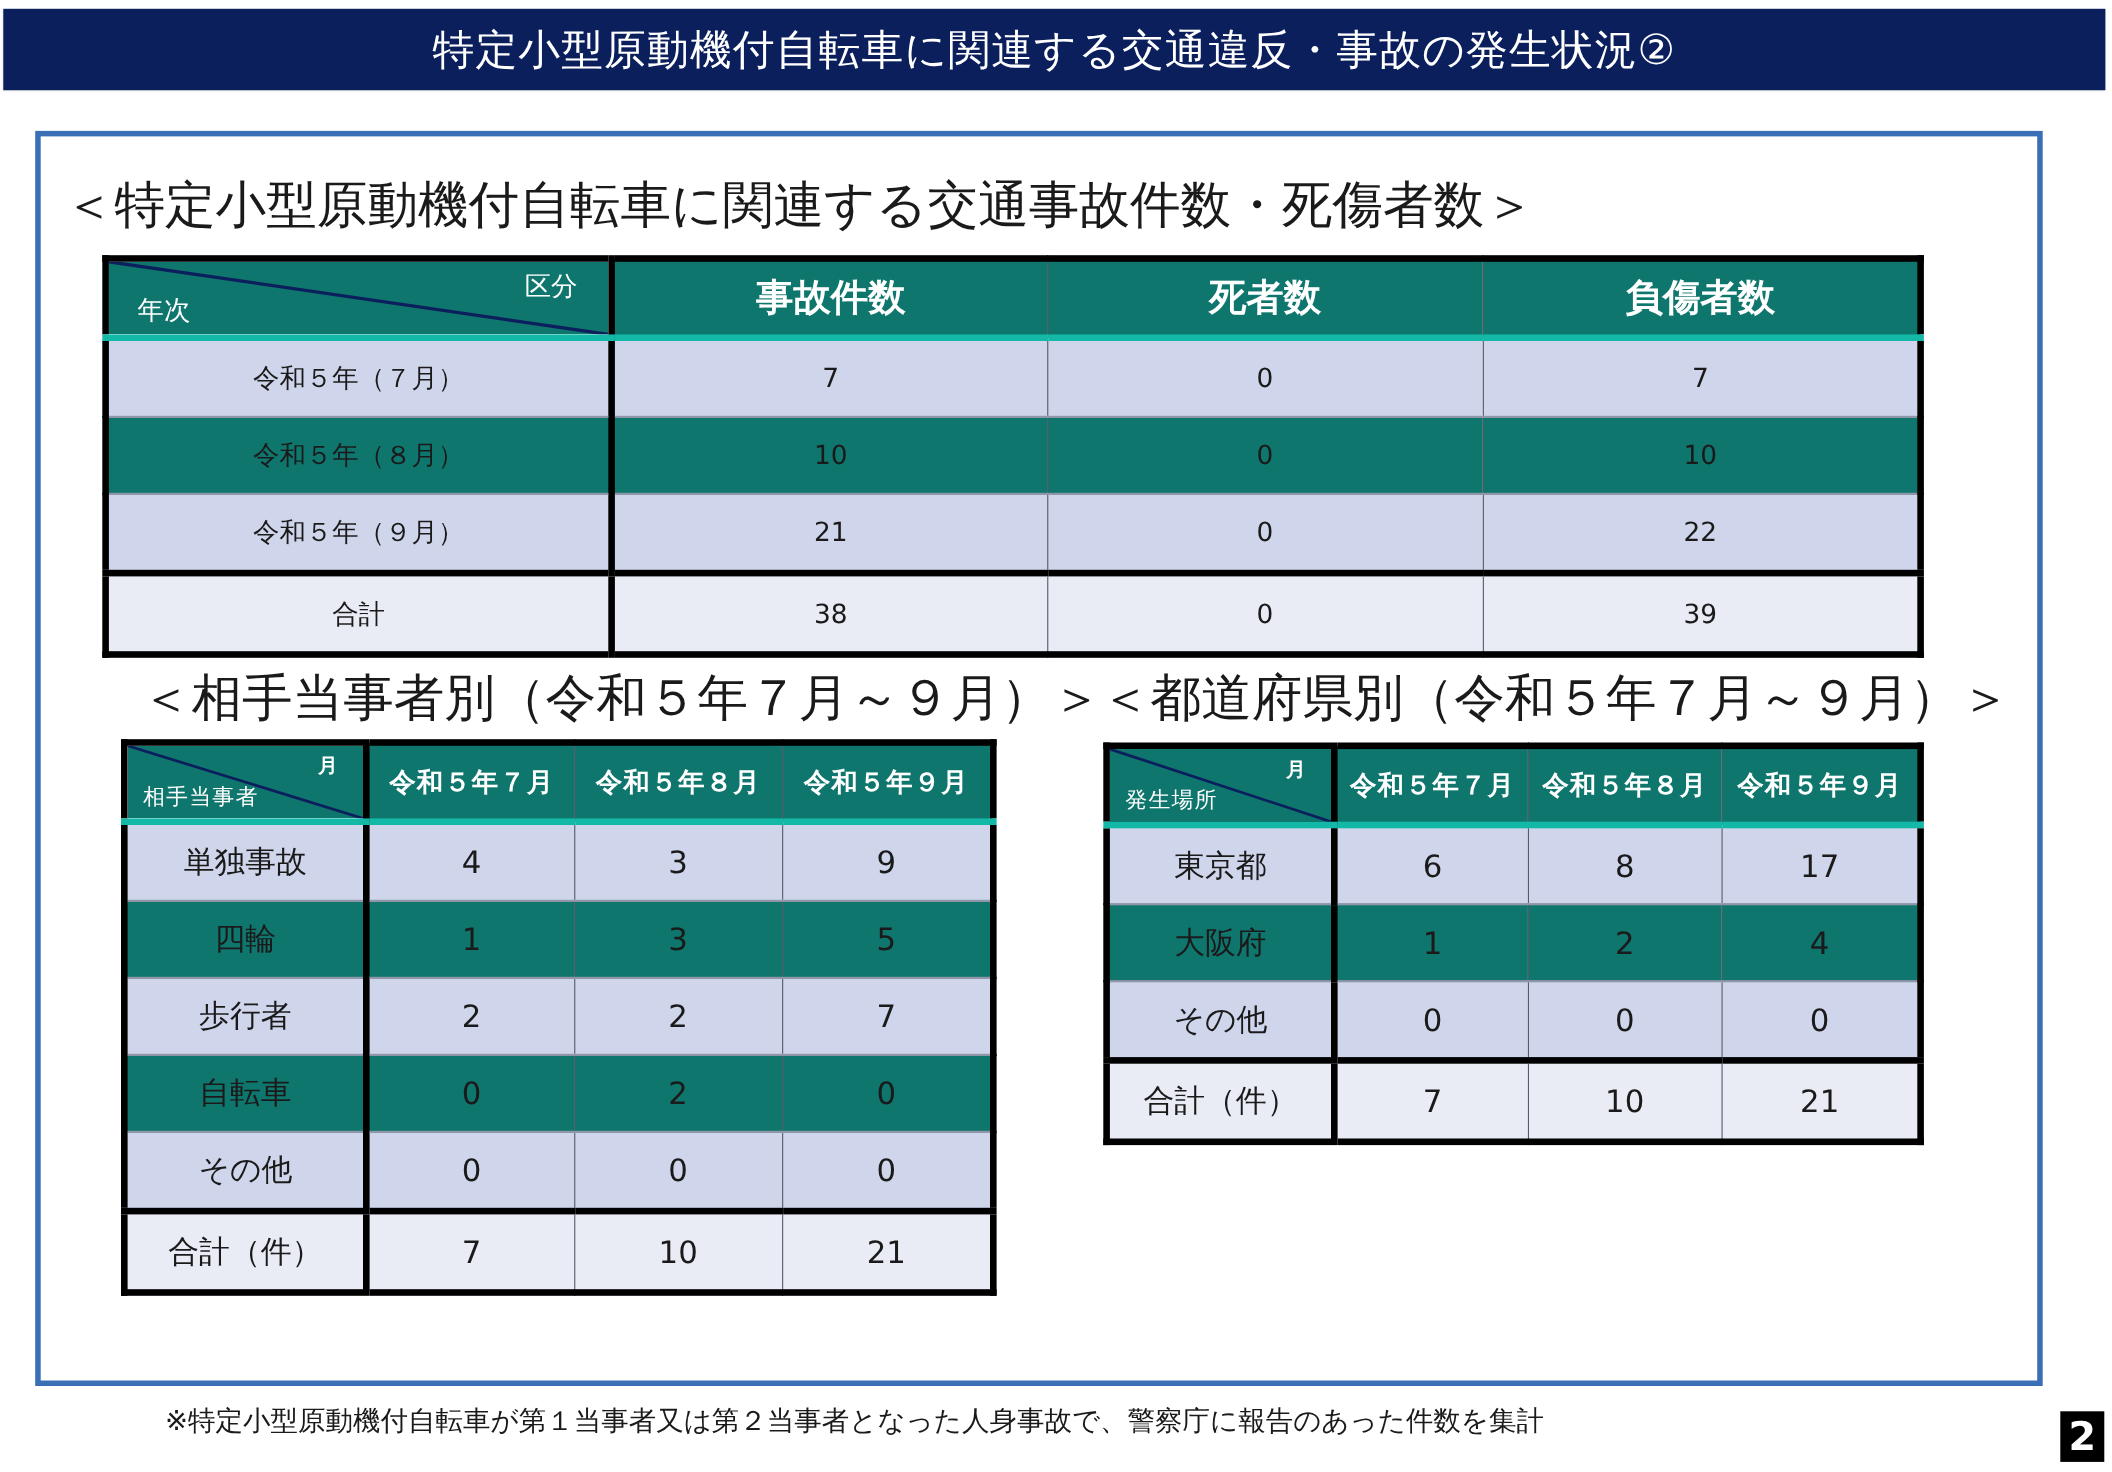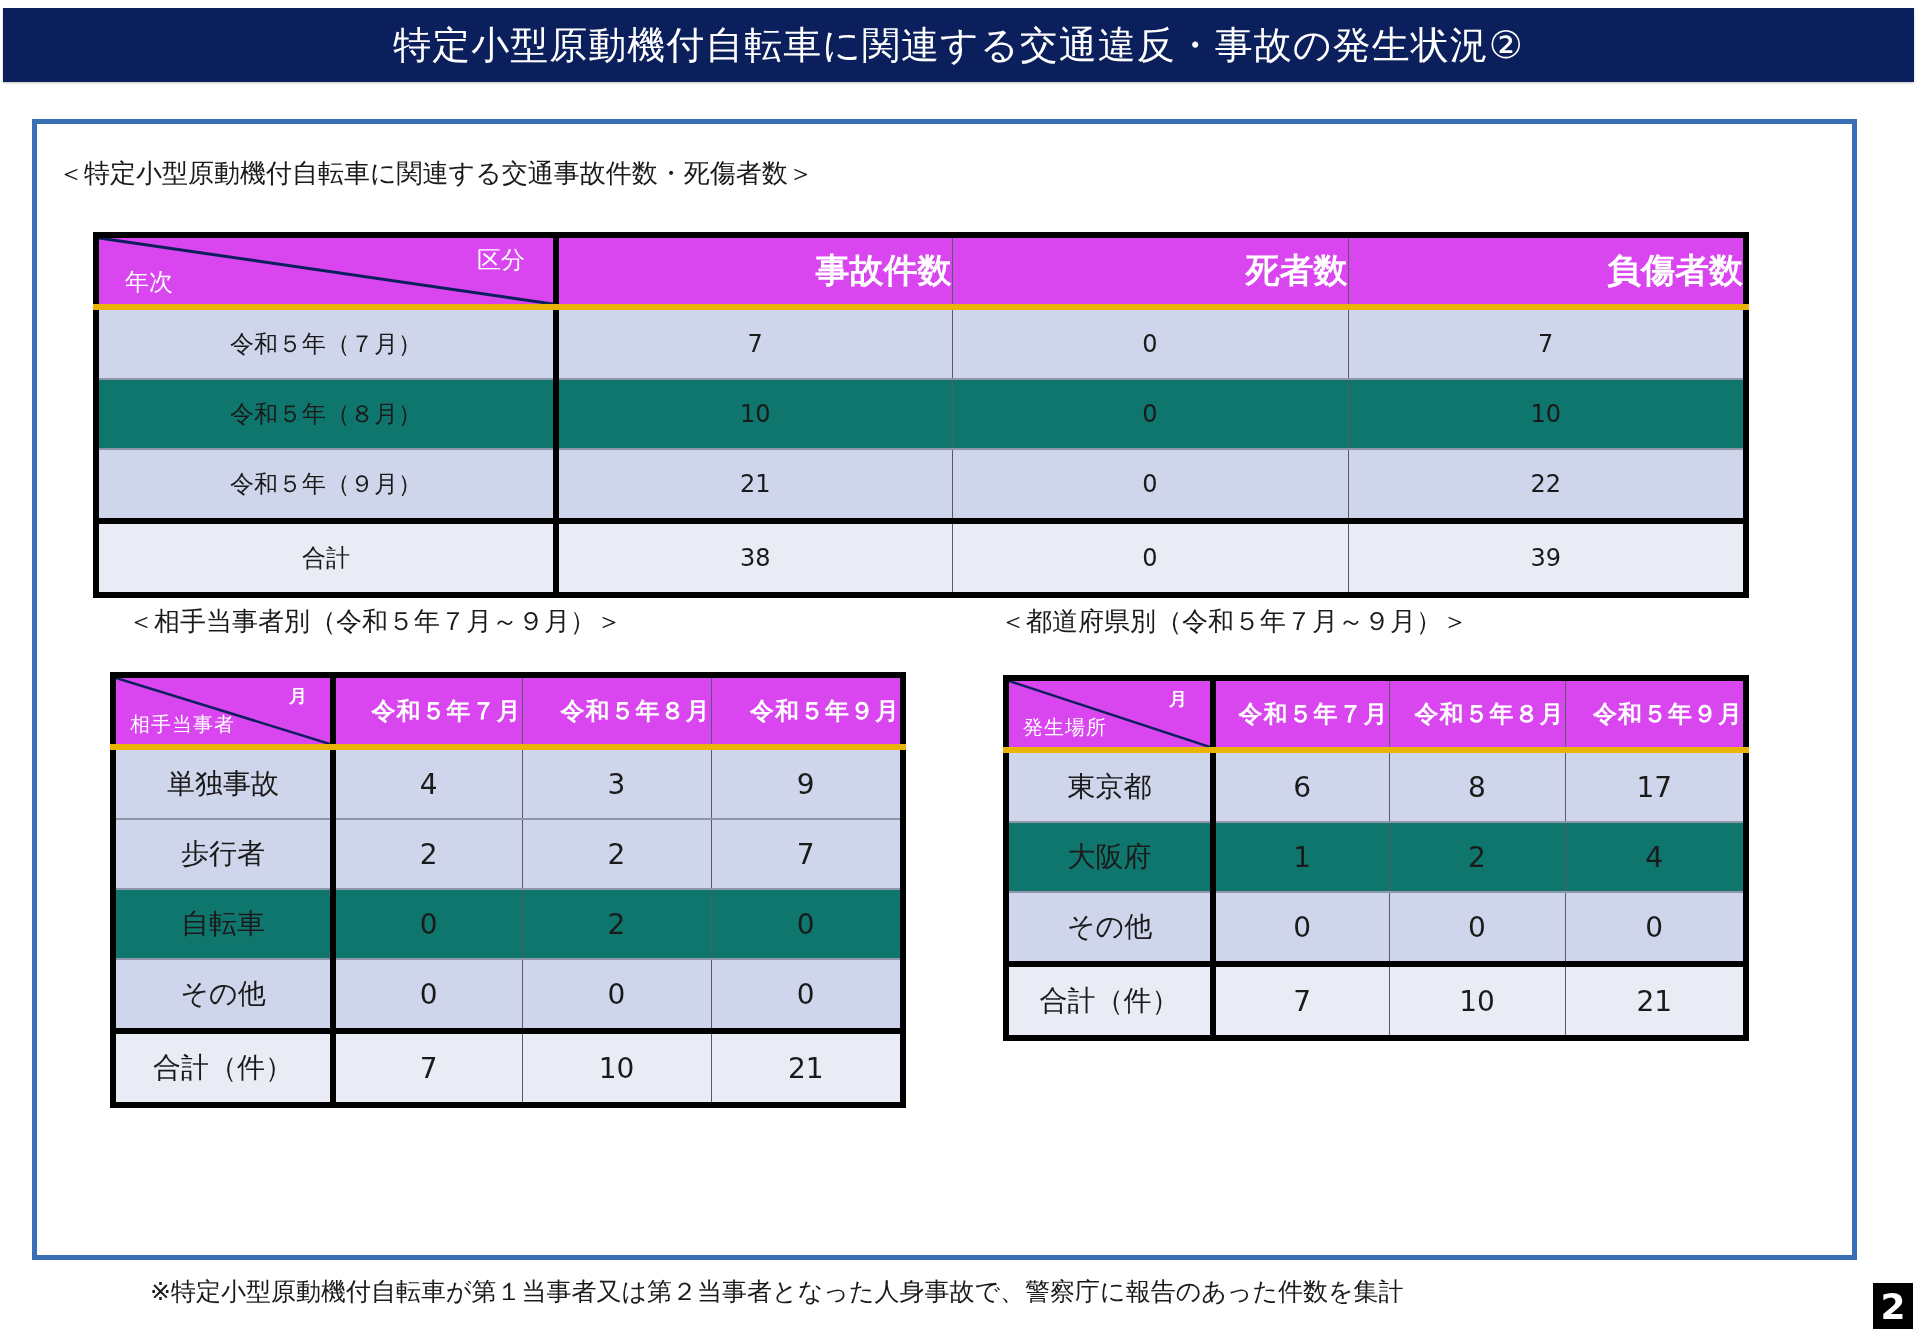--- a/index.html
+++ b/index.html
@@ -16,35 +16,34 @@
     box-shadow: 0 1px 2px rgba(0,0,0,0.25);
   }
   .title-bar span {
     color: #ffffff; font-weight: normal; font-size: 38px; letter-spacing: 1px;
   }
   .frame {
     position: absolute; left: 32px; top: 119px; width: 1815px; height: 1131px;
     border: 5px solid #3a6fb5; background: #ffffff;
   }
   .section-title {
-    position: absolute; font-size: 26px; color: #1a1a1a; white-space: nowrap;
+    position: absolute; font-size: 46px; color: #1a1a1a; white-space: nowrap;
   }
   table.grid {
     position: absolute; border-collapse: collapse; table-layout: fixed;
     border: 6px solid #000;
   }
   table.grid th, table.grid td {
     padding: 0; text-align: center; vertical-align: middle;
     border-left: 1px solid #555a66; border-right: 1px solid #555a66;
     border-top: 2px solid #8f96a8; border-bottom: 2px solid #8f96a8;
   }
   table.grid th {
-    background: #d946ef; color: #ffffff; font-weight: bold;
-    border-bottom: 6px solid #eab308;
-    text-align: right;
+    background: #0f766e; color: #ffffff; font-weight: bold;
+    border-bottom: 6px solid #14b8a6;
   }
   table.grid td { color: #1a1a1a; }
   table.grid tr.odd td { background: #cfd5ea; }
   table.grid tr.even td { background: #0f766e; }
   table.grid tr.total td { background: #e9ebf5; border-top: 6px solid #000; }
   table.grid .rowhead { border-right: 6px solid #000 !important; }
   .diag { position: relative; overflow: hidden; }
   .diag svg { position: absolute; left: 0; top: 0; width: 100%; height: 100%; }
   .diag .tr { position: absolute; right: 28px; top: 6px; font-weight: normal; }
   .diag .bl { position: absolute; left: 26px; bottom: 6px; font-weight: normal; }
@@ -152,20 +151,26 @@
     <th>令和５年７月</th>
     <th>令和５年８月</th>
     <th>令和５年９月</th>
   </tr>
   <tr class="odd">
     <td class="rowhead">単独事故</td>
     <td>4</td>
     <td>3</td>
     <td>9</td>
   </tr>
+  <tr class="even">
+    <td class="rowhead">四輪</td>
+    <td>1</td>
+    <td>3</td>
+    <td>5</td>
+  </tr>
   <tr class="odd">
     <td class="rowhead">歩行者</td>
     <td>2</td>
     <td>2</td>
     <td>7</td>
   </tr>
   <tr class="even">
     <td class="rowhead">自転車</td>
     <td>0</td>
     <td>2</td>

